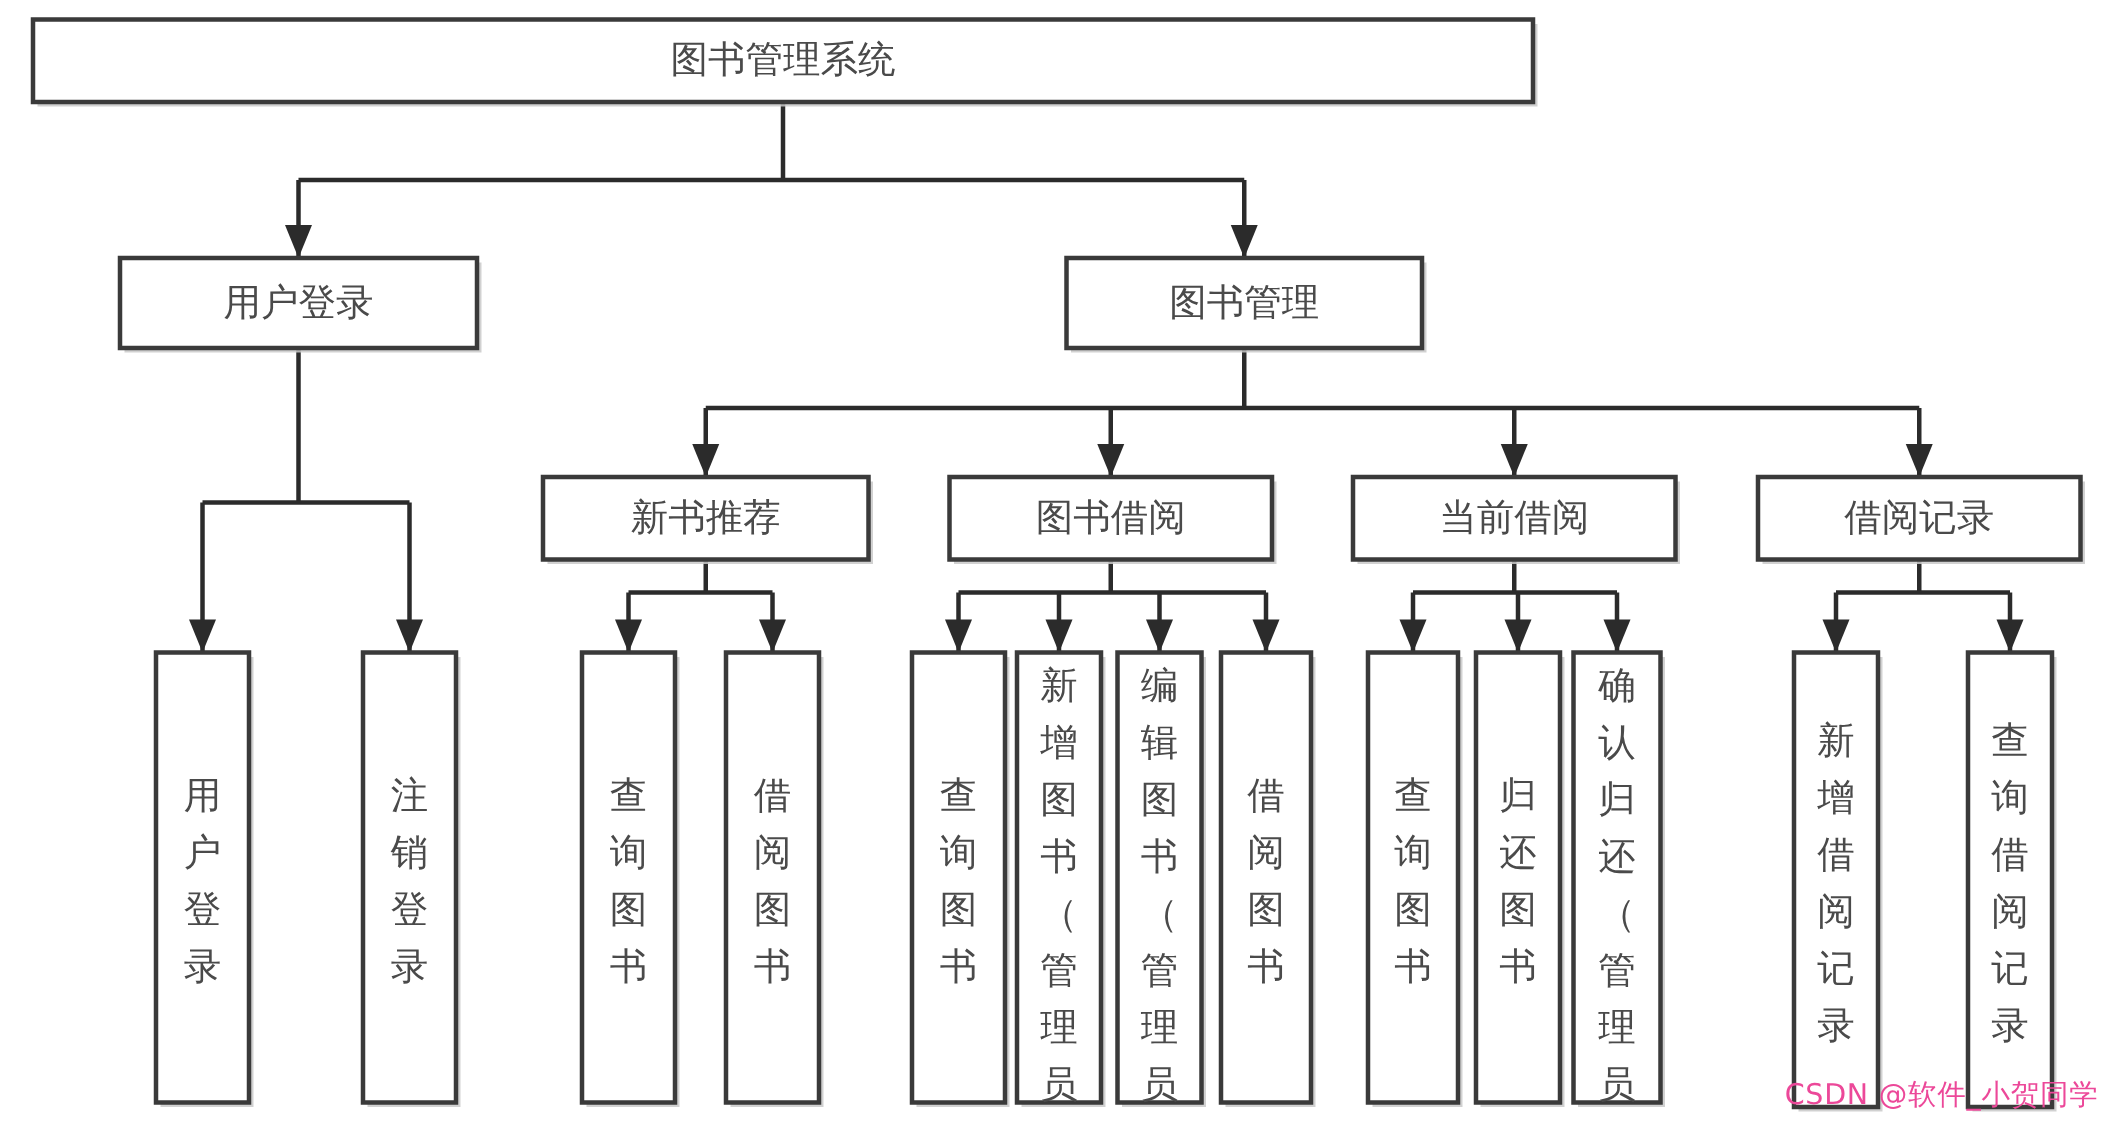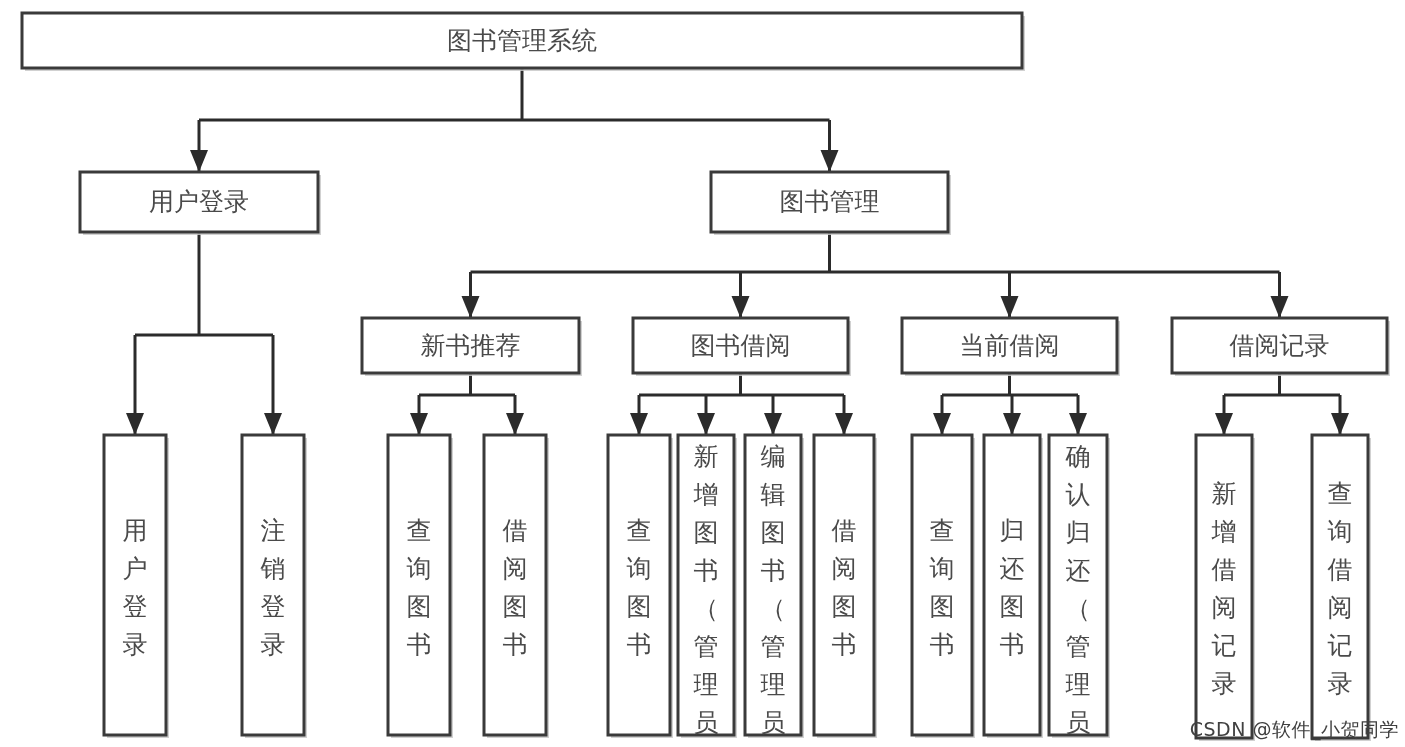--- a/index.html
+++ b/index.html
@@ -57,21 +57,21 @@
     font-family: "DejaVu Sans", "Liberation Sans", sans-serif;
     font-size: 25px;
     text-anchor: middle;
   }
   .watermark {
     position: absolute;
     right: 6px;
     bottom: 4px;
     font-family: "DejaVu Sans", "Liberation Sans", sans-serif;
     font-size: 19px;
-    color: #404040;
+    color: #ec4899;
     white-space: nowrap;
     letter-spacing: 0.5px;
     user-select: none;
   }
 </style>
 </head>
 <body>
 
 <div id="diagram-root">
   <svg id="chart" viewBox="0 0 1405 747" xmlns="http://www.w3.org/2000/svg">

